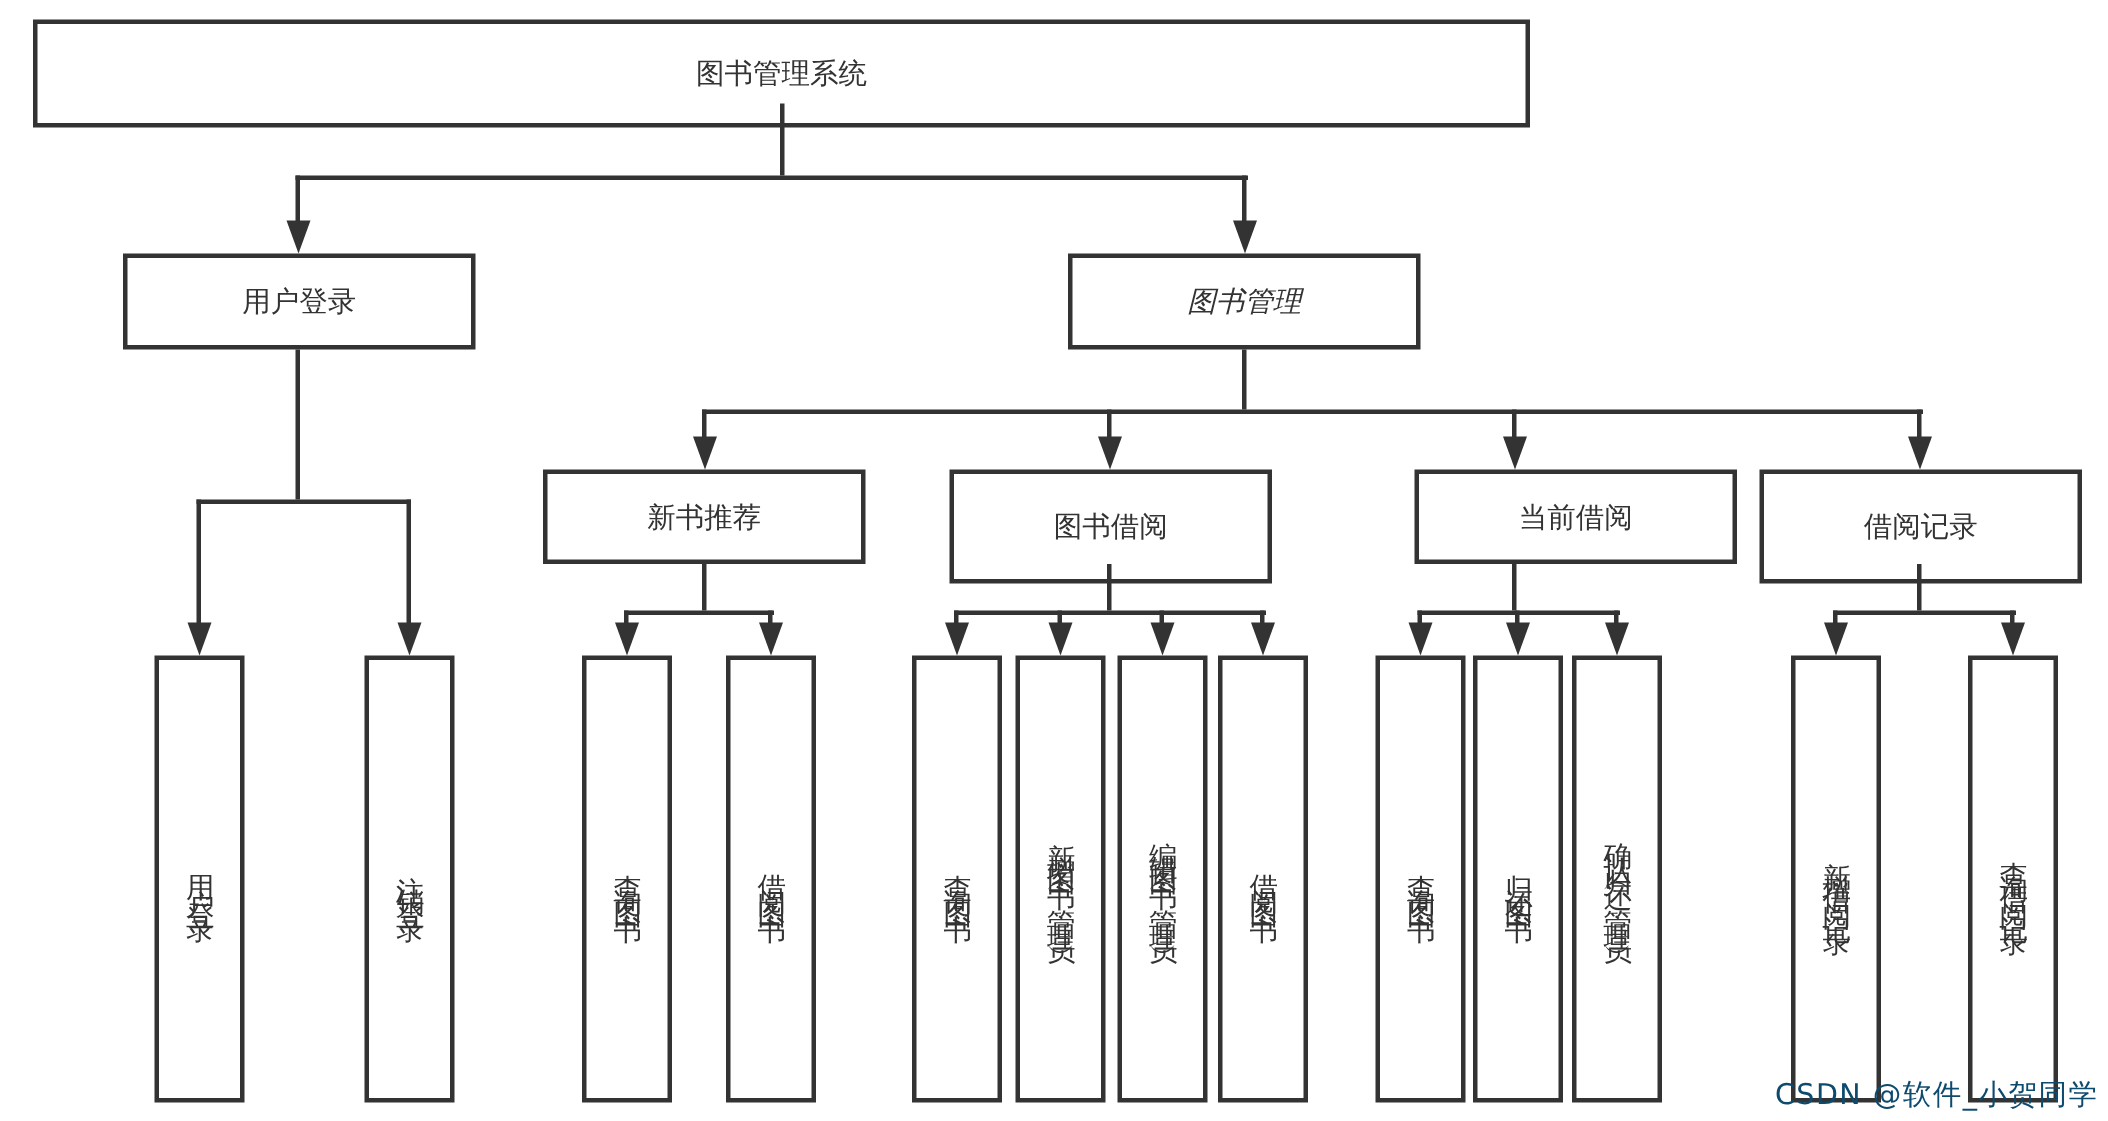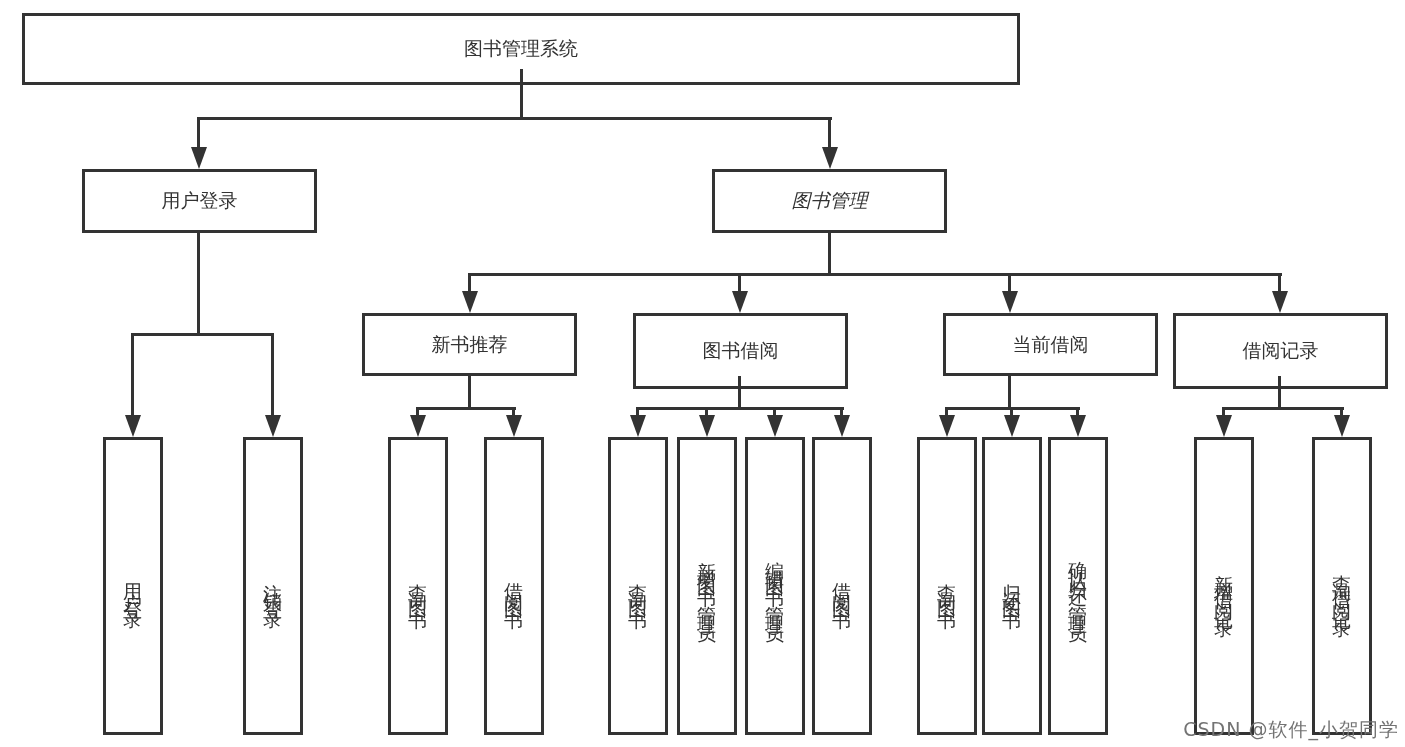--- a/index.html
+++ b/index.html
@@ -32,21 +32,21 @@
   .vl { position: absolute; width: 3px; background: #333333; }
   .hl { position: absolute; height: 3px; background: #333333; }
   .arw {
     position: absolute; width: 0; height: 0;
     border-left: 8px solid transparent;
     border-right: 8px solid transparent;
     border-top: 22px solid #333333;
   }
   .wm {
     position: absolute; right: 6px; bottom: 4px;
-    font-size: 19px; color: #737373; letter-spacing: 1px;
+    font-size: 19px; color: #0c4a6e; letter-spacing: 1px;
     z-index: 10;
   }
 </style>
 </head>
 <body>
 
 <div class="canvas">
 
   <div class="box" style="left:22px; top:13px; width:998px; height:72px;">图书管理系统</div>
 

